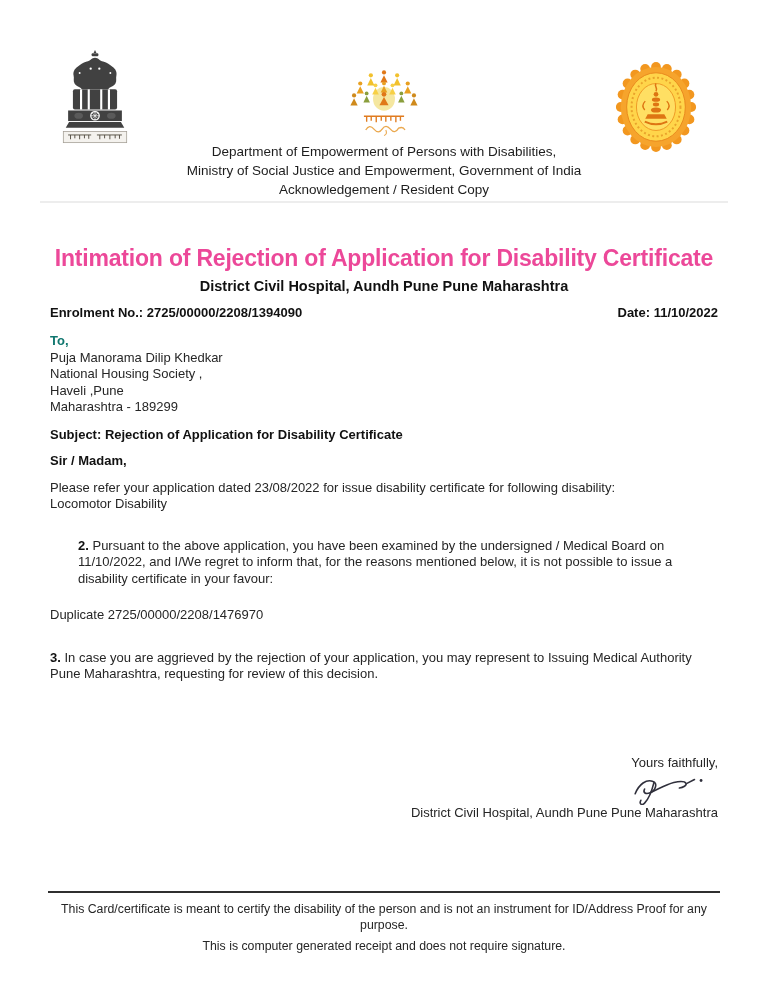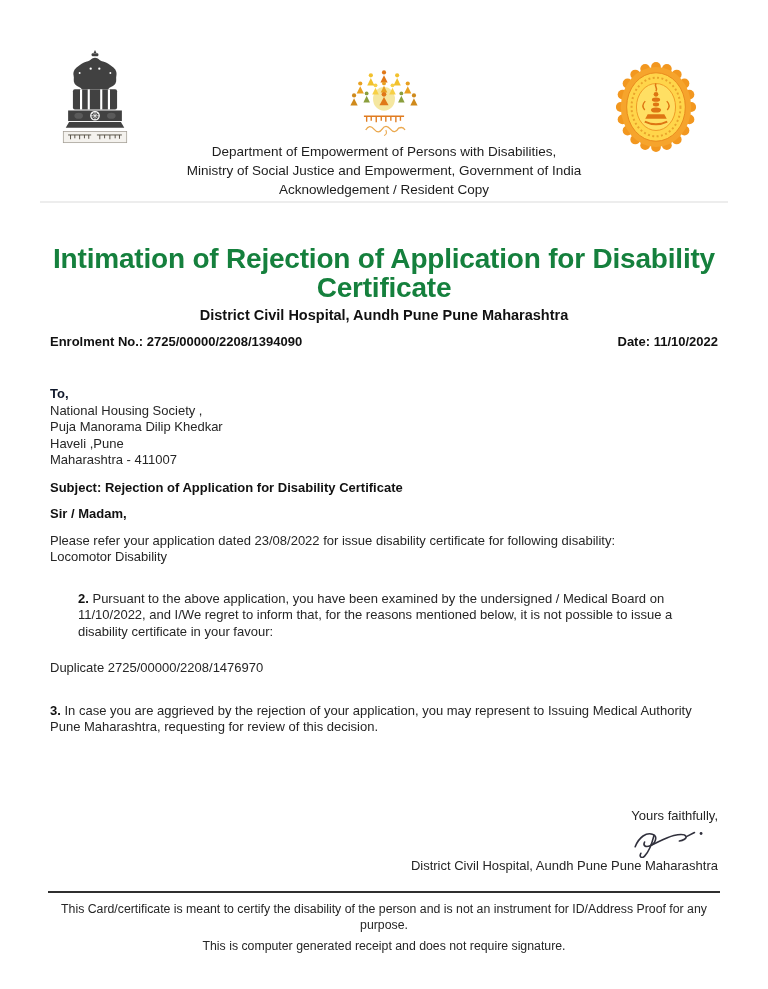--- a/index.html
+++ b/index.html
@@ -11,26 +11,26 @@
   
   .logo-left   { position:absolute; left:56px;  top:50px; }
   .logo-center { position:absolute; left:338px; top:56px; }
   .logo-right  { position:absolute; left:612px; top:58px; }
   .header-text { position:absolute; top:142px; left:0; width:100%; text-align:center;
                  font-size:13.5px; line-height:19px; color:#1d1d1d; }
   .header-divider { position:absolute; top:201px; left:40px; right:40px; height:2px; background:#ededed; }
   
   .letter { position:absolute; top:244px; left:50px; width:668px;
             font-size:13px; line-height:16.5px; color:#262626; }
-  .title { margin:0; font-size:28px; line-height:29px; font-weight:bold;
-           text-align:center; letter-spacing:-0.2px; color:#15803d; }
+  .title { margin:0; font-size:23px; line-height:29px; font-weight:bold;
+           text-align:center; letter-spacing:-0.2px; color:#ec4899; }
   .subtitle { margin-top:5px; text-align:center; font-weight:bold; font-size:14.5px; color:#111; }
   .meta { display:flex; justify-content:space-between; margin-top:10px;
           font-weight:bold; color:#111; }
-  .to-label { margin-top:36px; font-weight:bold; color:#0f172a; }
+  .to-label { margin-top:12px; font-weight:bold; color:#0f766e; }
   .subject { margin-top:11px; font-weight:bold; color:#111; }
   .salutation { margin-top:10px; font-weight:bold; color:#111; }
   .para1 { margin-top:10px; }
   .para2 { margin-top:25px;margin-left:28px; }
   .reason { margin-top:20px; }
   .para3 { margin-top:26px; }
   .b { font-weight:bold; color:#111; }
   .closing { margin-top:72px; text-align:right; }
   .sig-wrap { margin-top:2px; text-align:right; padding-right:6px; height:32px; }
   .authority { text-align:right; }
@@ -211,24 +211,24 @@
         <span>Enrolment No.:</span>
         <span>2725/00000/2208/1394090</span>
       </div>
       <div>
         <span>Date:</span>
         <span>11/10/2022</span>
       </div>
     </div>
 
     <div class="to-label">To,</div>
+    <div>Puja Manorama Dilip Khedkar</div>
     <div>National Housing Society ,</div>
-    <div>Puja Manorama Dilip Khedkar</div>
     <div>Haveli ,Pune</div>
-    <div>Maharashtra - 411007</div>
+    <div>Maharashtra - 189299</div>
 
     <div class="subject">Subject: Rejection of Application for Disability Certificate</div>
     <div class="salutation">Sir / Madam,</div>
 
     <div class="para1">
       <div>Please refer your application dated 23/08/2022 for issue disability certificate for following disability:</div>
       <div>Locomotor Disability</div>
     </div>
 
     <div class="para2">

